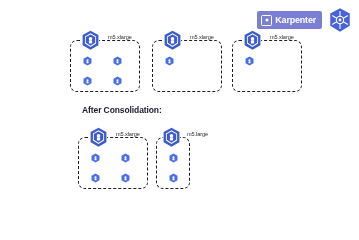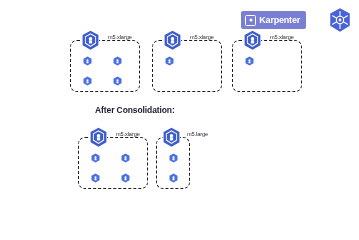--- a/index.html
+++ b/index.html
@@ -24,21 +24,21 @@
     background: #ffffff;
   }
 
   
   .brand-cluster {
     position: absolute;
     right: 6px;
     top: 7px;
     display: flex;
     align-items: center;
-    gap: 21px;
+    gap: 5px;
   }
   .karpenter-badge {
     display: flex;
     align-items: center;
     gap: 3px;
     background: #7b7fd4;
     border-radius: 2px;
     padding: 3px 6px 3px 4px;
     height: 12px;
     box-sizing: content-box;
@@ -77,21 +77,20 @@
   
   .section-heading {
     position: absolute;
     left: 82px;
     top: 105px;
     font-size: 8.5px;
     font-weight: bold;
     color: #1b1b2f;
     letter-spacing: -0.1px;
     white-space: nowrap;
-    margin-left: 13px;
   }
 
   
   .node {
     position: absolute;
   }
   .node-box {
     position: absolute;
     left: 0;
     top: 11px;

